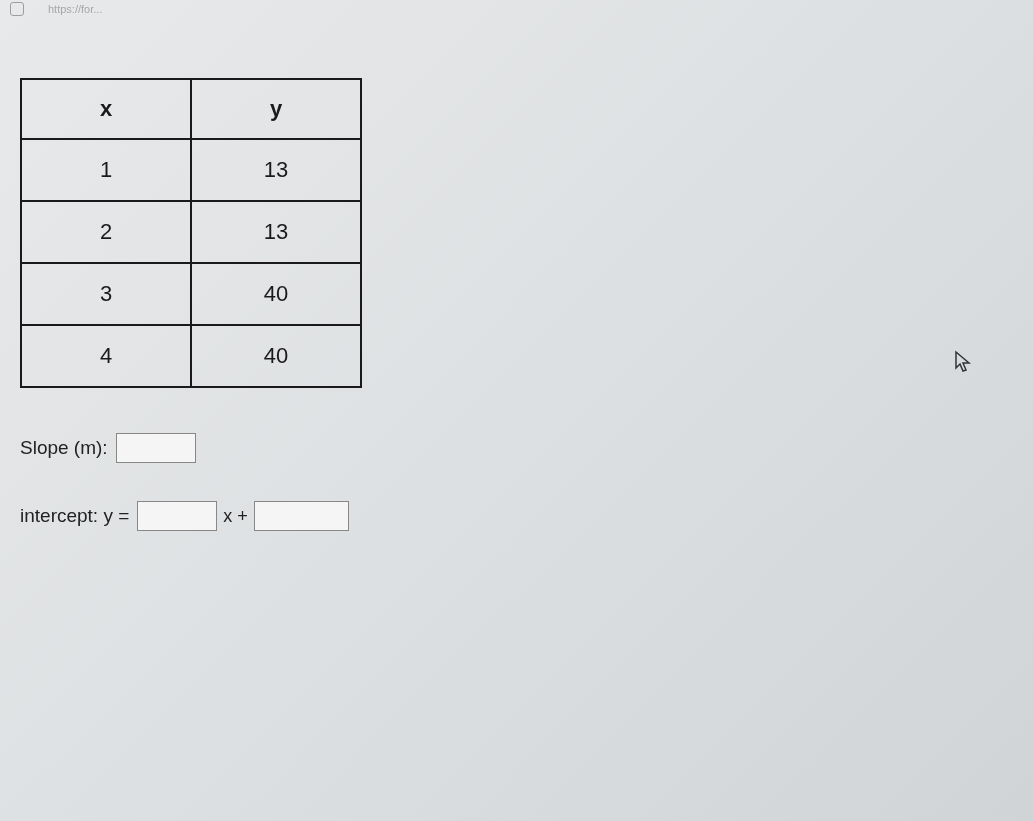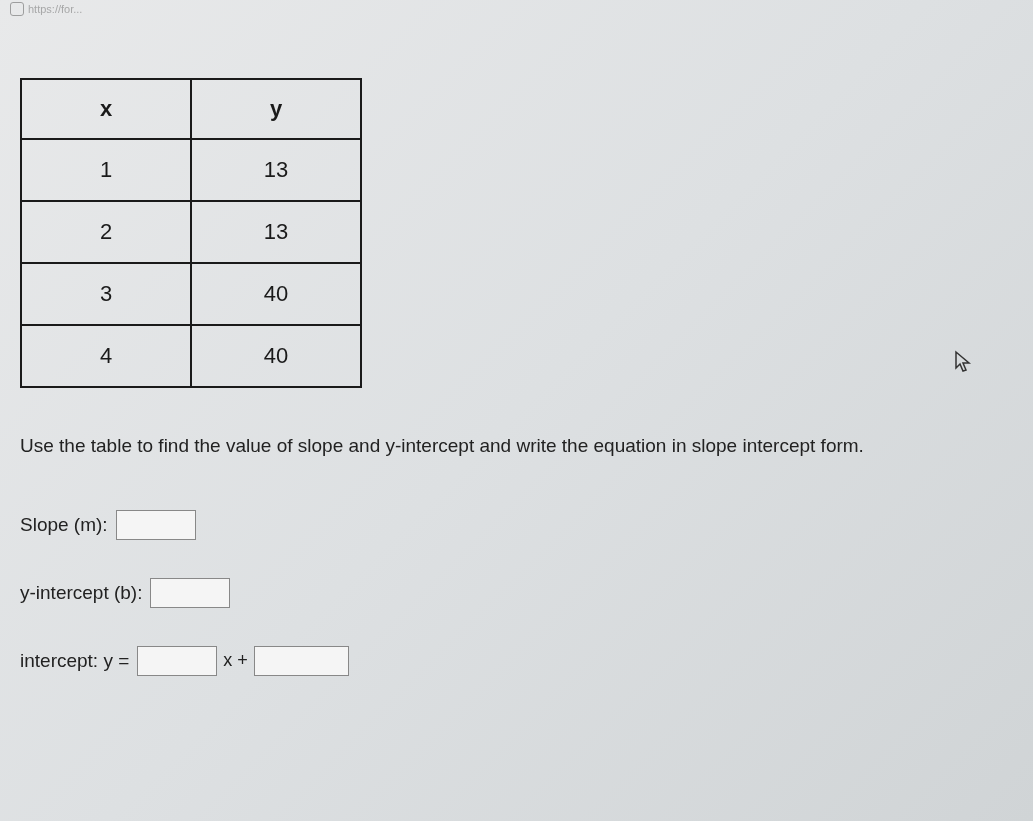--- a/index.html
+++ b/index.html
@@ -13,21 +13,21 @@
       width: 1033px;
       height: 821px;
       padding: 0;
       position: relative;
       overflow: hidden;
     }
     .browser-bar {
       height: 18px;
       display: flex;
       align-items: center;
-      gap: 4px;
+      gap: 24px;
       padding-left: 10px;
       opacity: 0.5;
     }
     .browser-icon {
       width: 14px;
       height: 14px;
       border: 1.5px solid #555;
       border-radius: 3px;
     }
     .url-fragment {
@@ -131,31 +131,26 @@
         <td>3</td>
         <td>40</td>
       </tr>
       <tr>
         <td>4</td>
         <td>40</td>
       </tr>
     </tbody>
   </table>
 
-  <p class="instruction">Use the table to find the value of slope and y-intercept and write the equation in slope intercept form.</p>
 
   <div class="answer-row">
     <span class="answer-label">Slope (m):</span>
     <input class="answer-input" type="text" value="" style="">
   </div>
 
-  <div class="answer-row">
-    <span class="answer-label">y-intercept (b):</span>
-    <input class="answer-input" type="text" value="" style="">
-  </div>
 
   <div class="answer-row">
     <span class="answer-label">intercept: y =</span>
     <input class="answer-input" type="text" value="" style="">
     <span class="eq-text">x +</span>
     <input class="answer-input wide" type="text" value="" style="">
   </div>
 
 </div>
 

